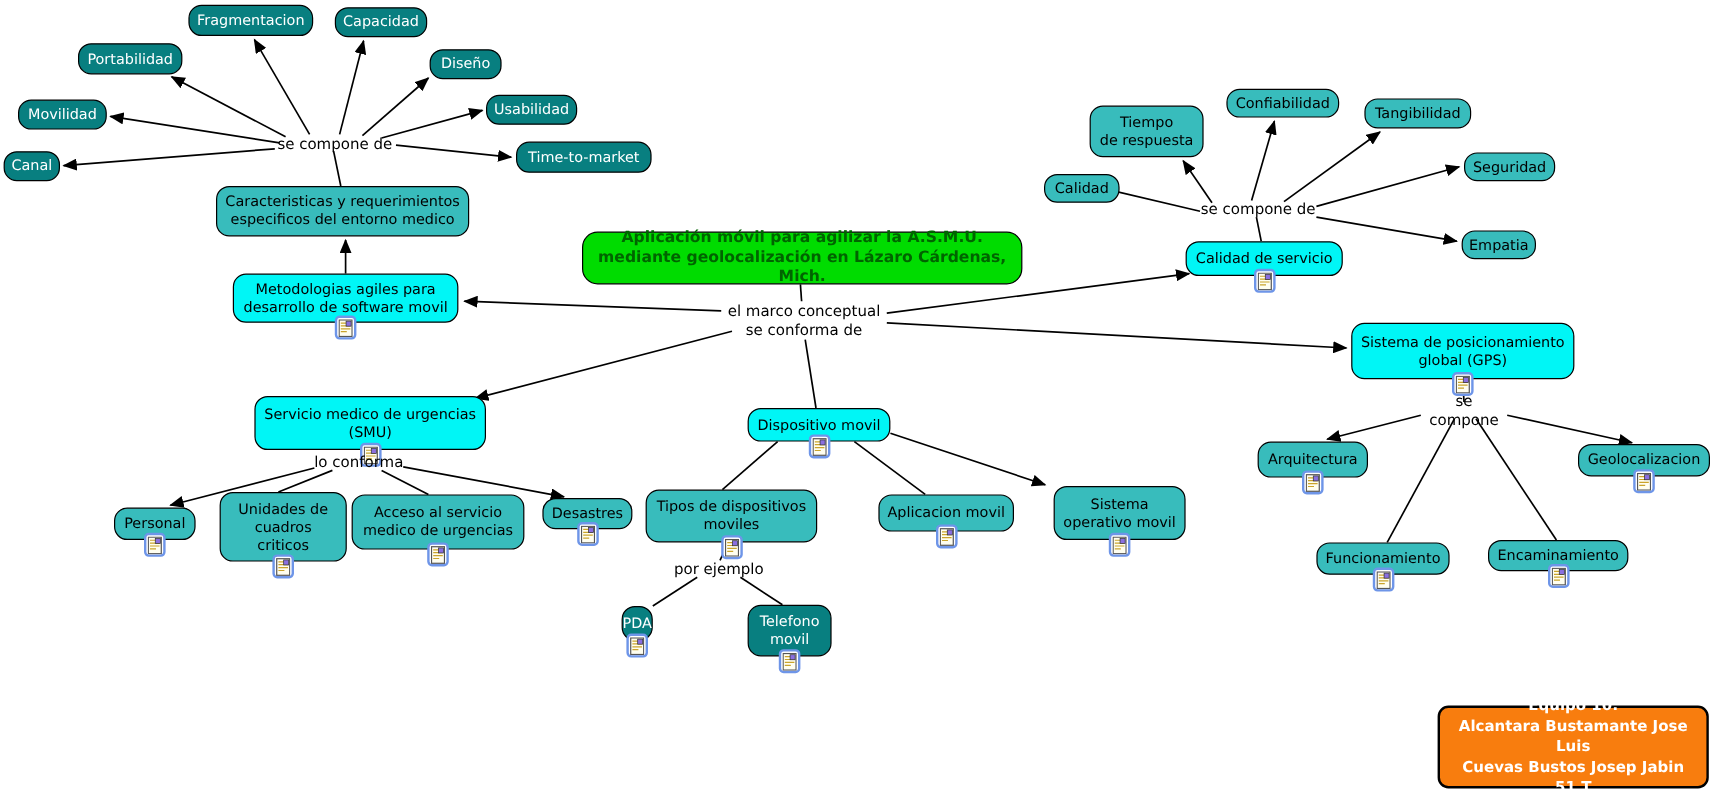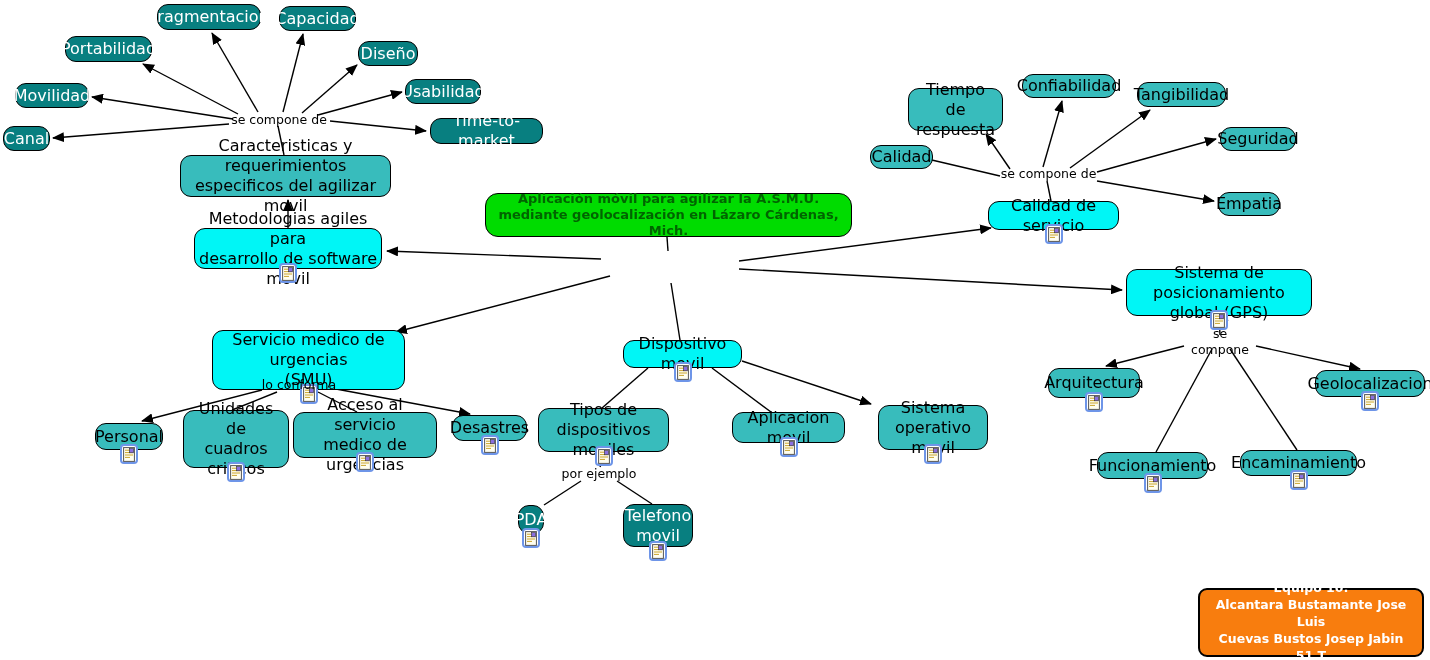--- a/index.html
+++ b/index.html
@@ -6,21 +6,21 @@
     --concept-dark:#087f80; --concept-mid:#38bcbc; --concept-cyan:#00f6f6;
     --title-bg:#00dc00; --title-text:#006400; --credits-bg:#f87d0e; --line:#000000;
     --icon-border:#6e95e8;
   }
   html,body{margin:0;padding:0;background:#fff;}
   #stage{position:relative;width:1430px;height:660px;background:#ffffff;overflow:hidden;
          font-family:"DejaVu Sans","Liberation Sans",sans-serif;}
   #wires{position:absolute;left:0;top:0;z-index:1;}
   .node{position:absolute;z-index:2;display:flex;align-items:center;justify-content:center;
         text-align:center;border:1.6px solid #000;border-radius:11px;box-sizing:border-box;
-        font-size:16px;line-height:1.25;padding:1px 3px;}
+        font-size:12px;line-height:1.25;padding:1px 3px;}
   .node .lbl{white-space:pre-line;}
   .dark{background:var(--concept-dark);color:#fff;}
   .mid{background:var(--concept-mid);color:#000;}
   .cyan{background:var(--concept-cyan);color:#000;}
   .green{background:var(--title-bg);color:var(--title-text);font-weight:bold;font-size:13px;border-radius:13px;justify-content:flex-end;}
   .orange{background:var(--credits-bg);color:#fff;font-weight:bold;font-size:12.5px;line-height:1.35;border-radius:9px;border-width:2px;}
   .phrase{position:absolute;z-index:3;display:flex;align-items:center;justify-content:center;
           text-align:center;font-size:12.5px;color:#000;line-height:1.25;}
   .phrase .lbl{white-space:pre-line;}
   .res-icon{position:absolute;left:50%;bottom:-15px;transform:translateX(-50%);
@@ -104,43 +104,47 @@
     </div>
   <div class="node dark" style="left:430px;top:118px;width:113px;height:26px">
       <span class="lbl">Time-to-market</span>
     </div>
   <div class="phrase" style="left:228px;top:111px;width:102px;height:17px">
       <span class="lbl">se compone de</span>
     </div>
 
   <div class="node mid" style="left:180px;top:155px;width:211px;height:42px">
       <span class="lbl">Caracteristicas y requerimientos
-especificos del agilizar movil</span>
+especificos del entorno medico</span>
     </div>
   <div class="node cyan" style="left:194px;top:228px;width:188px;height:41px">
       <span class="lbl">Metodologias agiles para
 desarrollo de software movil</span>
       <span class="res-icon">
     <svg width="12" height="15" viewBox="0 0 12 15">
       <rect x="0.6" y="0.6" width="10.8" height="13.8" fill="#fffef0" stroke="#555" stroke-width="1"></rect>
       <line x1="2" y1="3.2" x2="10" y2="3.2" stroke="#caa42c" stroke-width="1"></line>
       <line x1="2" y1="5.6" x2="10" y2="5.6" stroke="#caa42c" stroke-width="1"></line>
       <line x1="2" y1="8" x2="10" y2="8" stroke="#caa42c" stroke-width="1"></line>
       <line x1="2" y1="10.4" x2="7" y2="10.4" stroke="#caa42c" stroke-width="1"></line>
       <rect x="6.4" y="1.6" width="4.2" height="4.2" fill="#8a6fe0" stroke="#333" stroke-width="0.6"></rect>
     </svg>
   </span>
     </div>
 
   <div class="node green" style="left:485px;top:193px;width:367px;height:44px">
       <span class="lbl">Aplicación móvil para agilizar la A.S.M.U.
 mediante geolocalización en Lázaro Cárdenas, Mich.</span>
     </div>
-
-  <div class="node cyan" style="left:212px;top:330px;width:193px;height:60px">
+  <div class="phrase" style="left:601px;top:251px;width:138px;height:32px">
+      <span class="lbl">el marco conceptual
+se conforma de</span>
+    </div>
+
+  <div class="node cyan" style="left:212px;top:330px;width:193px;height:45px">
       <span class="lbl">Servicio medico de urgencias
 (SMU)</span>
       <span class="res-icon">
     <svg width="12" height="15" viewBox="0 0 12 15">
       <rect x="0.6" y="0.6" width="10.8" height="13.8" fill="#fffef0" stroke="#555" stroke-width="1"></rect>
       <line x1="2" y1="3.2" x2="10" y2="3.2" stroke="#caa42c" stroke-width="1"></line>
       <line x1="2" y1="5.6" x2="10" y2="5.6" stroke="#caa42c" stroke-width="1"></line>
       <line x1="2" y1="8" x2="10" y2="8" stroke="#caa42c" stroke-width="1"></line>
       <line x1="2" y1="10.4" x2="7" y2="10.4" stroke="#caa42c" stroke-width="1"></line>
       <rect x="6.4" y="1.6" width="4.2" height="4.2" fill="#8a6fe0" stroke="#333" stroke-width="0.6"></rect>
@@ -212,21 +216,21 @@
     <svg width="12" height="15" viewBox="0 0 12 15">
       <rect x="0.6" y="0.6" width="10.8" height="13.8" fill="#fffef0" stroke="#555" stroke-width="1"></rect>
       <line x1="2" y1="3.2" x2="10" y2="3.2" stroke="#caa42c" stroke-width="1"></line>
       <line x1="2" y1="5.6" x2="10" y2="5.6" stroke="#caa42c" stroke-width="1"></line>
       <line x1="2" y1="8" x2="10" y2="8" stroke="#caa42c" stroke-width="1"></line>
       <line x1="2" y1="10.4" x2="7" y2="10.4" stroke="#caa42c" stroke-width="1"></line>
       <rect x="6.4" y="1.6" width="4.2" height="4.2" fill="#8a6fe0" stroke="#333" stroke-width="0.6"></rect>
     </svg>
   </span>
     </div>
-  <div class="node mid" style="left:538px;top:408px;width:131px;height:44px">
+  <div class="node mid" style="left:538px;top:408px;width:143px;height:44px">
       <span class="lbl">Tipos de dispositivos
 moviles</span>
       <span class="res-icon">
     <svg width="12" height="15" viewBox="0 0 12 15">
       <rect x="0.6" y="0.6" width="10.8" height="13.8" fill="#fffef0" stroke="#555" stroke-width="1"></rect>
       <line x1="2" y1="3.2" x2="10" y2="3.2" stroke="#caa42c" stroke-width="1"></line>
       <line x1="2" y1="5.6" x2="10" y2="5.6" stroke="#caa42c" stroke-width="1"></line>
       <line x1="2" y1="8" x2="10" y2="8" stroke="#caa42c" stroke-width="1"></line>
       <line x1="2" y1="10.4" x2="7" y2="10.4" stroke="#caa42c" stroke-width="1"></line>
       <rect x="6.4" y="1.6" width="4.2" height="4.2" fill="#8a6fe0" stroke="#333" stroke-width="0.6"></rect>

